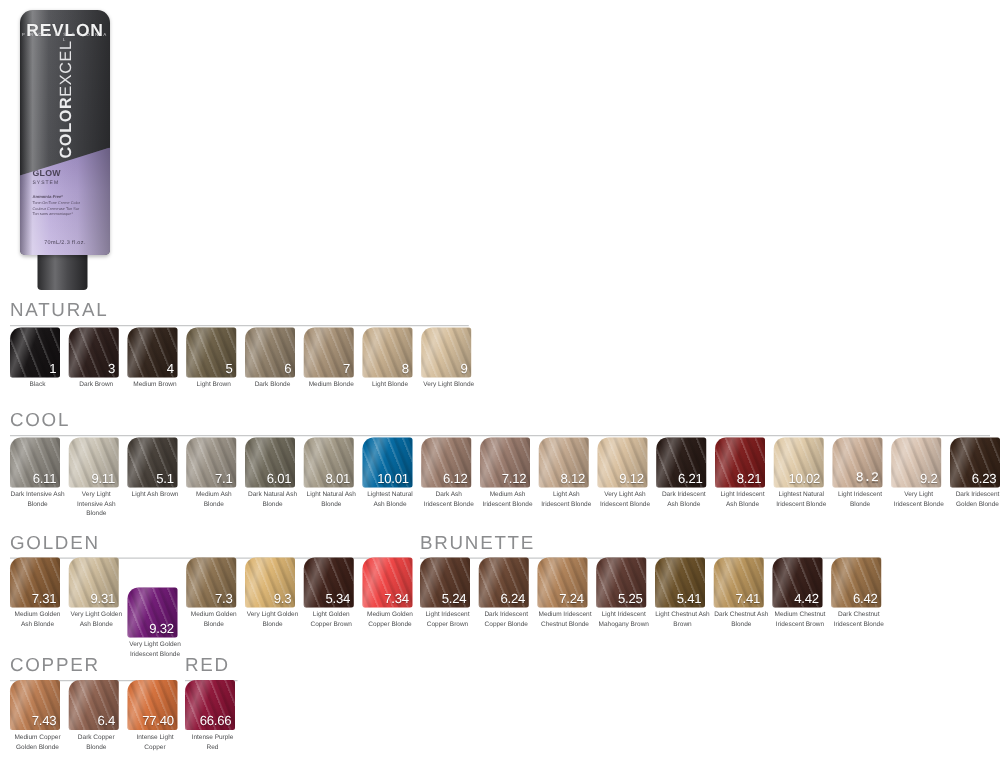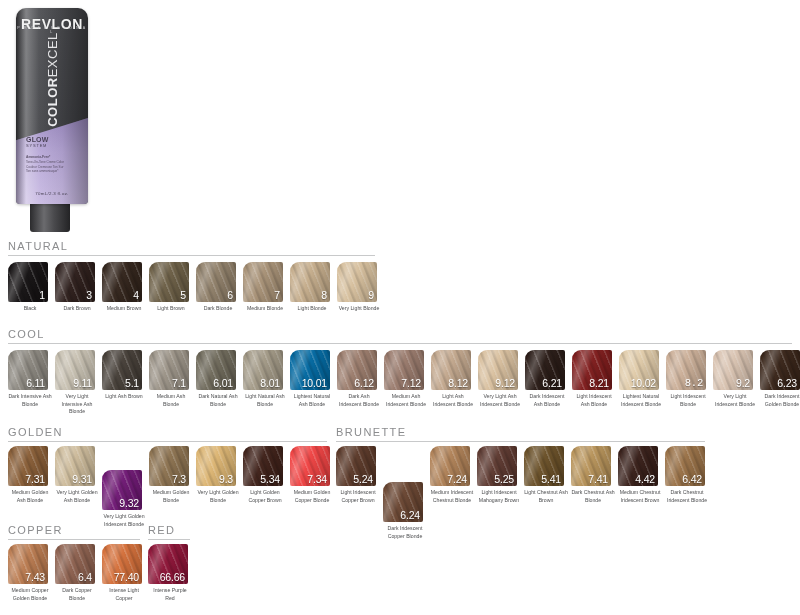--- a/index.html
+++ b/index.html
@@ -72,21 +72,21 @@
   }
   .tube-desc b{display:block;font-size:3.3px;}
   .tube-vol{
     position:absolute;left:0;bottom:8px;width:100%;text-align:center;
     color:#4a4356;font-size:4.4px;letter-spacing:.3px;
   }
 
   
   .sec-head{position:absolute;}
   .sec-title{
-    font-size:11px;letter-spacing:1.4px;color:#8b8c8e;
+    font-size:15px;letter-spacing:1.4px;color:#8b8c8e;
     padding-bottom:3px;white-space:nowrap;
   }
   .sec-rule{height:1px;background:#c8c9ca;}
 
   
   .row{position:absolute;display:flex;}
   .cell{width:47px;display:flex;flex-direction:column;align-items:flex-start;}
   .swatch{
     position:relative;width:40px;height:40px;border-radius:9px 2px 2px 2px;
     overflow:hidden;
@@ -449,21 +449,21 @@
   <div class="row" id="row-brunette" style="left:336px;top:446px;">
       <div class="cell">
         <div class="swatch" style="background: rgb(92, 58, 42);">
           <div class="strands"></div>
           <div class="sheen"></div>
           <div class="code">5.24</div>
         </div>
         <div class="name">Light Iridescent Copper Brown</div>
       </div>
       <div class="cell">
-        <div class="swatch" style="background: rgb(107, 71, 51); margin-top: 36px;">
+        <div class="swatch" style="background: rgb(107, 71, 51);">
           <div class="strands"></div>
           <div class="sheen"></div>
           <div class="code">6.24</div>
         </div>
         <div class="name">Dark Iridescent Copper Blonde</div>
       </div>
       <div class="cell">
         <div class="swatch" style="background: rgb(176, 130, 88);">
           <div class="strands"></div>
           <div class="sheen"></div>

